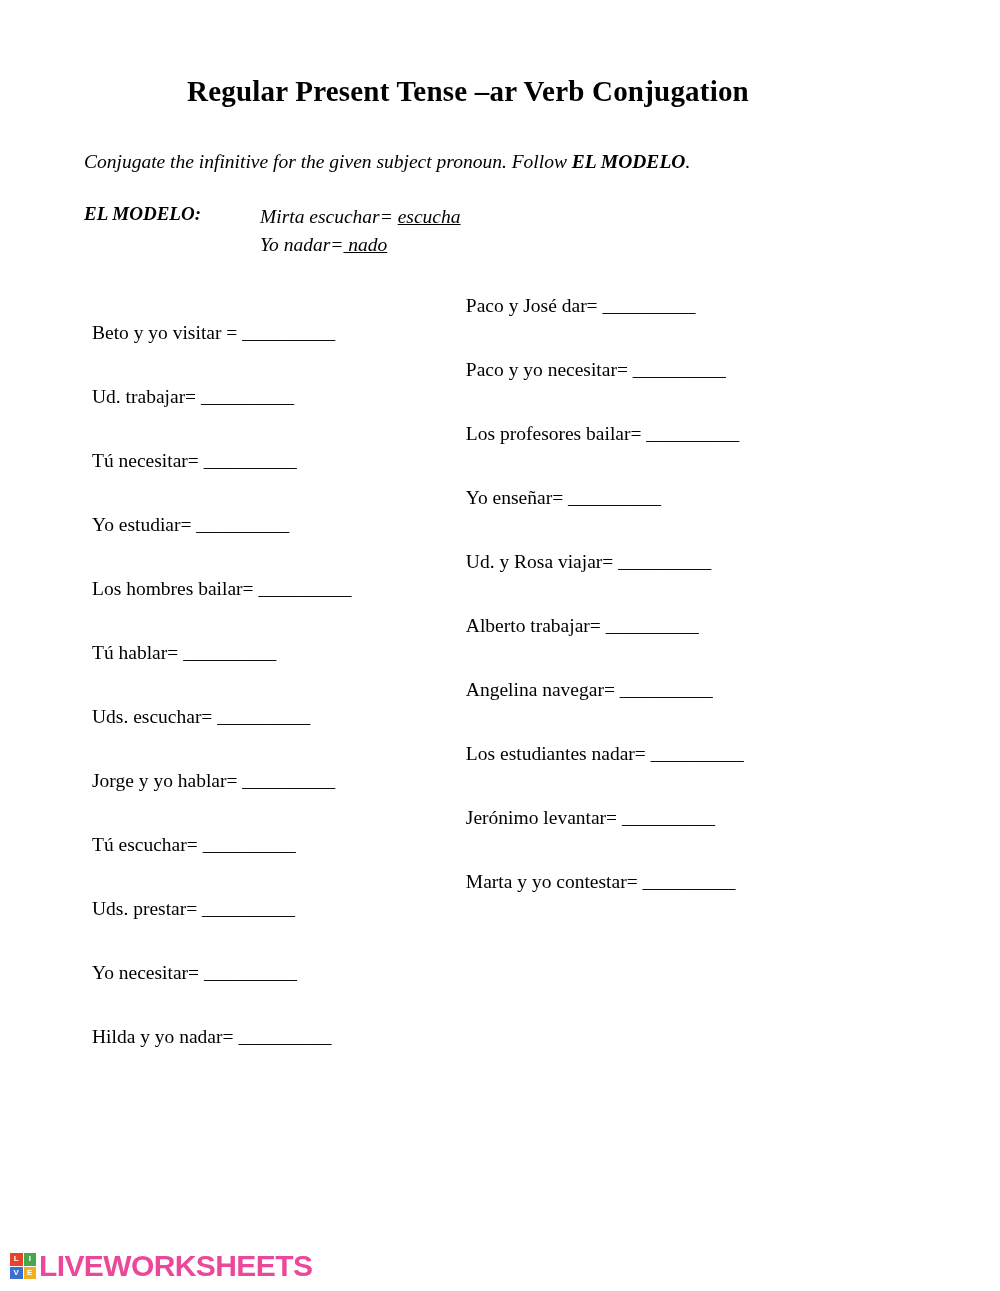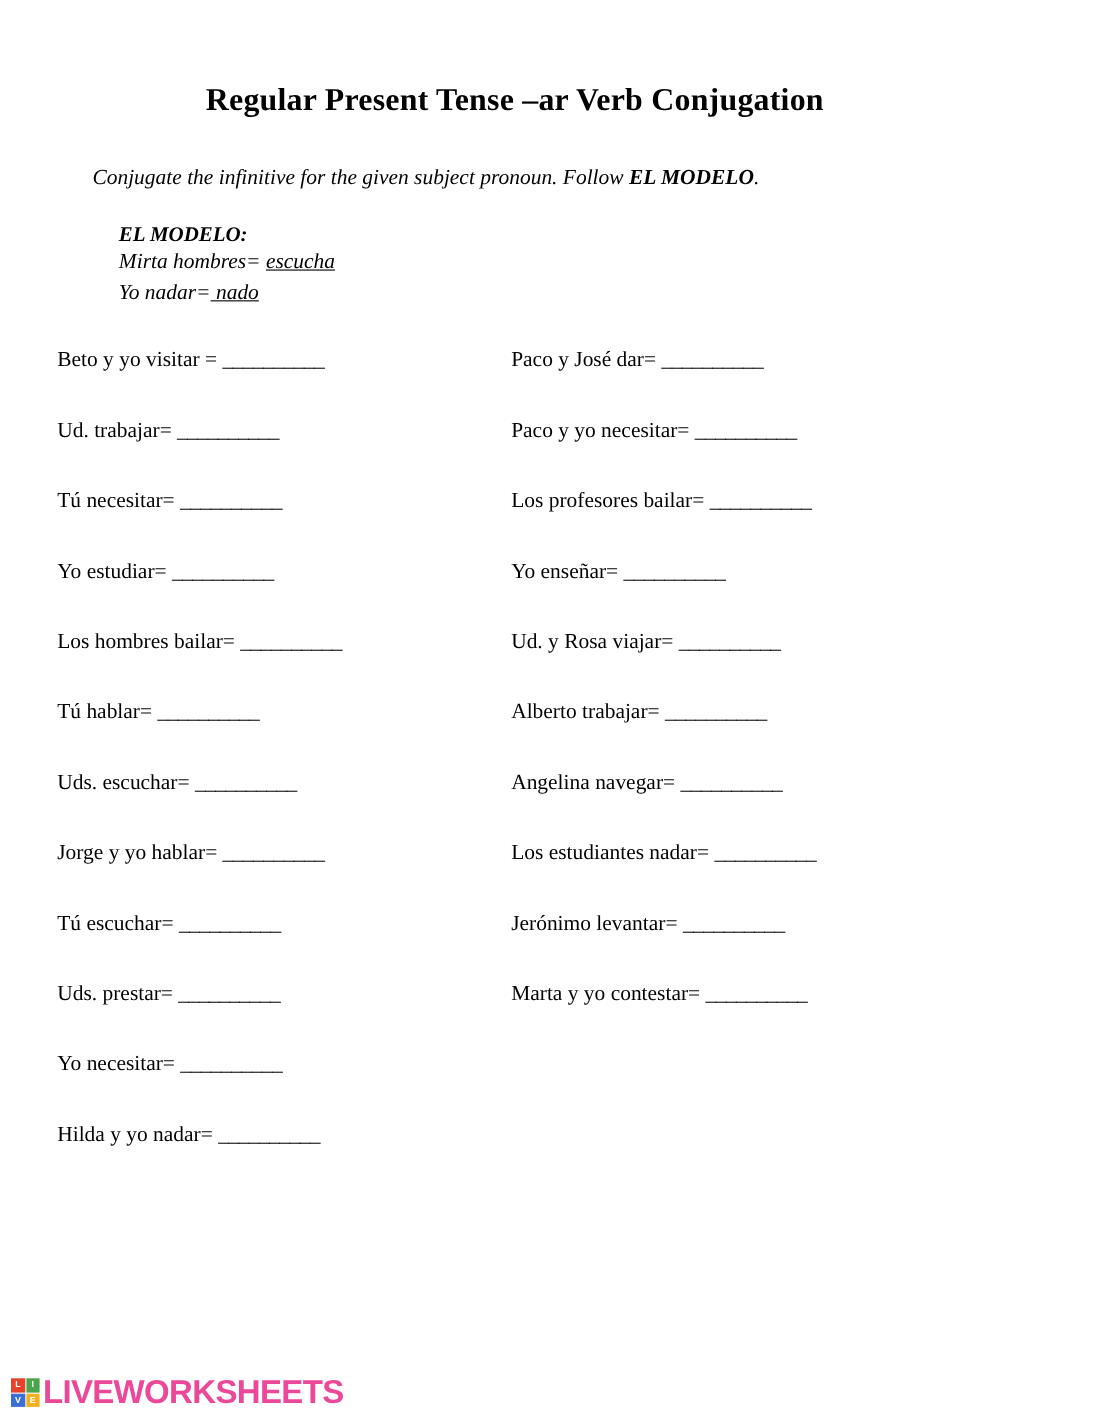--- a/index.html
+++ b/index.html
@@ -36,23 +36,22 @@
     margin: 0;
     padding-top: 43px;
     padding-left: 84px;
   }
   .instructions b {
     font-weight: bold;
     font-style: italic;
   }
   .modelo-block {
     display: flex;
-    padding-left: 108px;
+    padding-left: 84px;
     padding-top: 30px;
-    flex-direction: column;
   }
   .modelo-label {
     font-weight: bold;
     font-style: italic;
     font-size: 19px;
     width: 176px;
     flex: none;
   }
   .modelo-lines {
     font-style: italic;
@@ -64,21 +63,22 @@
   }
   .columns {
     display: flex;
     padding-top: 38px;
   }
   .col {
     box-sizing: border-box;
   }
   .col-left {
     width: 440px;
-    padding-left: 52px;
+    padding-left: 92px;
+    margin-top: 27px;
   }
   .col-right {
     width: 540px;
     padding-left: 44px;
     font-family: Liberation Serif, serif;
   }
   .item {
     font-size: 19.5px;
     line-height: 1;
     margin-bottom: 44.5px;
@@ -130,21 +130,21 @@
 
 <div class="page">
 
   <h1 class="title">Regular Present Tense –ar Verb Conjugation</h1>
 
   <p class="instructions"><span>Conjugate the infinitive for the given subject pronoun.  Follow </span><b>EL MODELO</b><span>.</span></p>
 
   <div class="modelo-block">
     <div class="modelo-label">EL MODELO:</div>
     <div class="modelo-lines">
-      <div><span>Mirta hombres= </span><span class="answer">escucha</span></div>
+      <div><span>Mirta escuchar= </span><span class="answer">escucha</span></div>
       <div><span>Yo nadar=</span><span class="answer"> nado</span></div>
     </div>
   </div>
 
   <div class="columns">
 
     <div class="col col-left">
       <div class="item"><span>Beto y yo visitar = </span><span class="blank">__________</span></div>
       <div class="item"><span>Ud. trabajar= </span><span class="blank">__________</span></div>
       <div class="item"><span>Tú necesitar= </span><span class="blank">__________</span></div>

